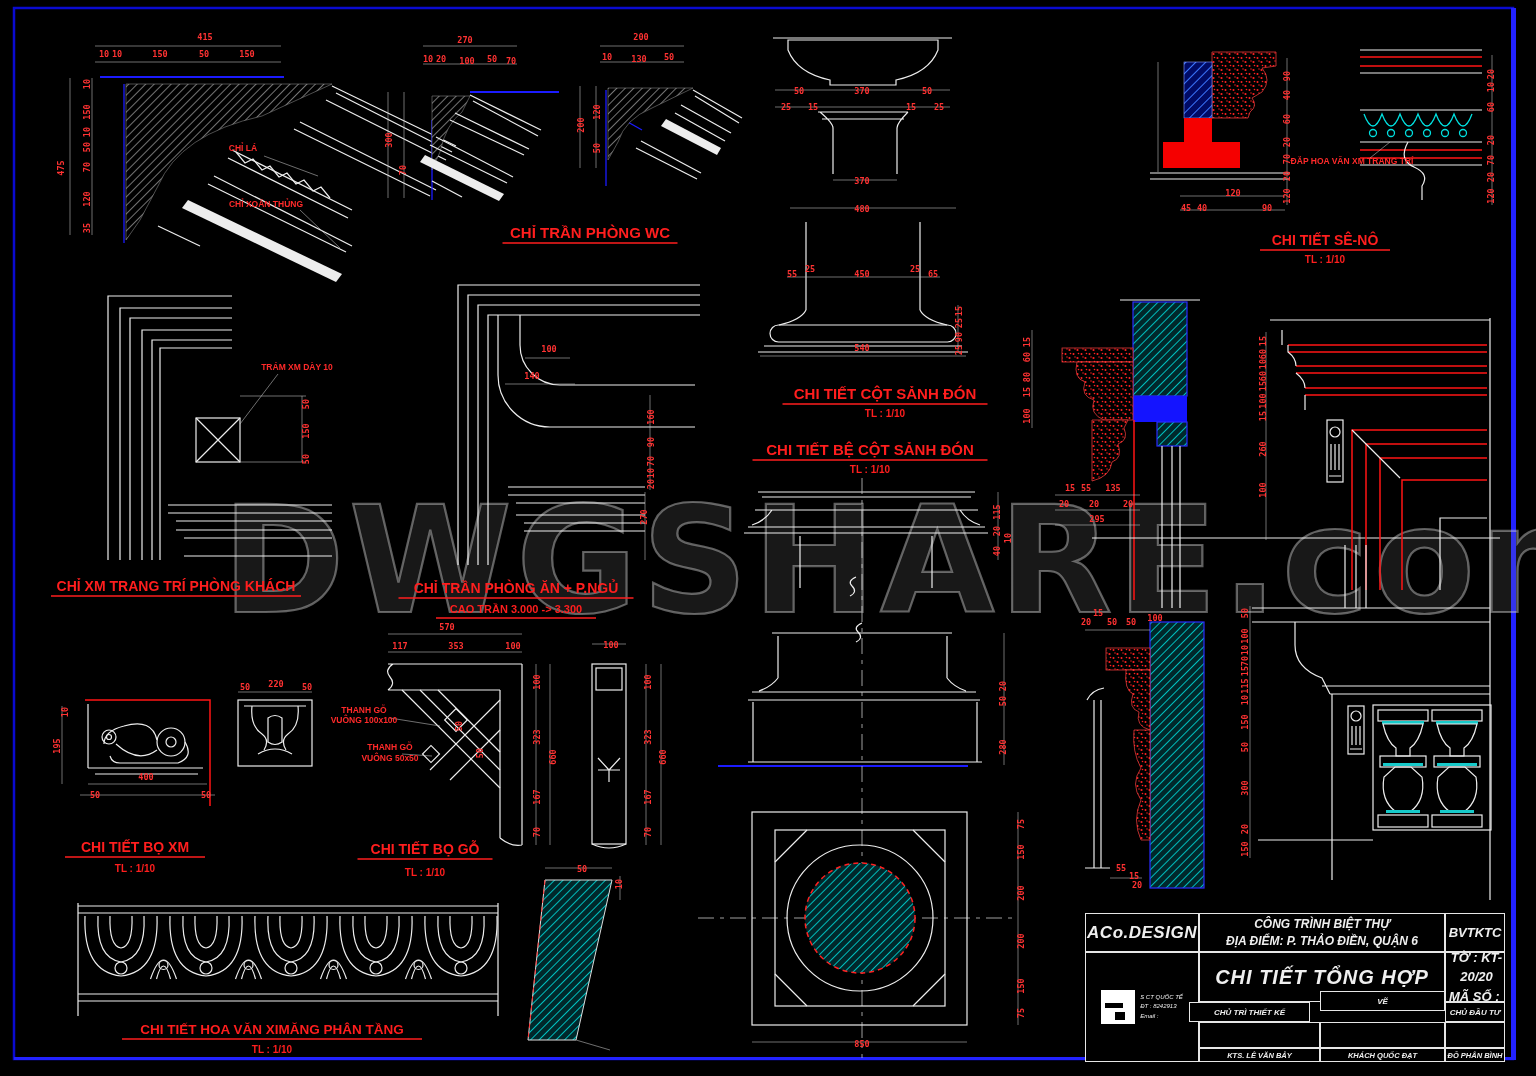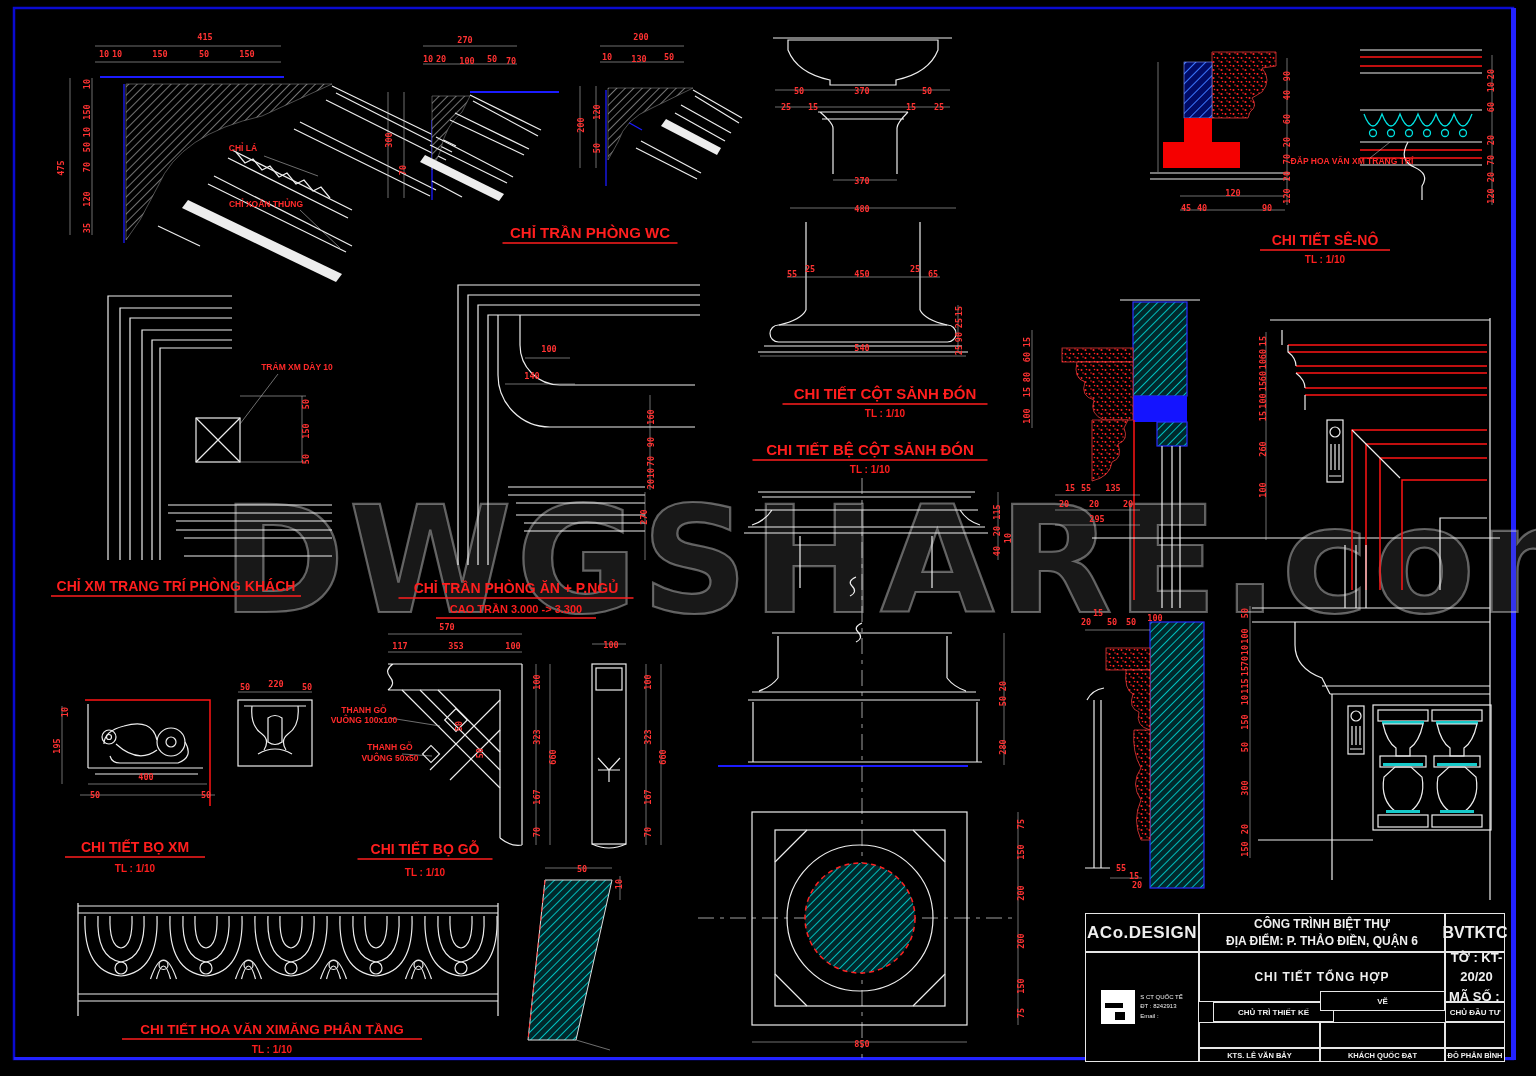--- a/index.html
+++ b/index.html
@@ -23,27 +23,27 @@
   .chp{fill:url(#hc);stroke:#dddddd;stroke-width:1;}
   .chp2{fill:url(#hc);stroke:#2a2aff;stroke-width:1.2;}
   .hbp{fill:url(#hb);stroke:#8899ff;stroke-width:.6;}
   .rsp{fill:url(#rs);stroke:#ff4040;stroke-width:.7;}
   .rf{fill:#f50000;stroke:none;}
   .rd2{stroke:#ff3030;stroke-width:1;stroke-dasharray:5,4;fill:none;}
   .wm{font-family:"DejaVu Sans",sans-serif;font-weight:bold;font-size:148px;letter-spacing:4px;
       fill:#8f8f8f;fill-opacity:.17;stroke:#cfcfcf;stroke-opacity:.45;stroke-width:2.2;}
   .border{fill:none;stroke:#0a0ad0;stroke-width:2.5;}
   
-  #tb{position:absolute;left:1085px;top:913px;width:348px;height:149px;color:#efefef;}
+  #tb{position:absolute;left:1085px;top:913px;width:348px;height:149px;color:#efefef;font-style:italic;}
   .tbc{position:absolute;border:1.4px solid #e6e6e6;box-sizing:border-box;background:#000;
        display:flex;align-items:center;justify-content:center;text-align:center;flex-direction:column;}
   .company{font-size:17px;font-weight:bold;letter-spacing:.5px;}
   .proj{font-size:12px;font-weight:bold;line-height:1.35;}
-  .doctype{font-size:16px;font-weight:bold;}
-  .sheettitle{font-size:12px;font-weight:bold;letter-spacing:1px;}
+  .doctype{font-size:13px;font-weight:bold;}
+  .sheettitle{font-size:20px;font-weight:bold;letter-spacing:1px;}
   .sheetno{font-size:13px;font-weight:bold;align-items:flex-start;padding-left:3px;line-height:1.5;}
   .hdr{font-size:8px;font-weight:bold;}
   .nm{font-size:7.5px;font-weight:bold;justify-content:center;}
   .logorow{flex-direction:row;gap:5px;}
   .logo{width:34px;height:34px;background:#fff;position:relative;flex:0 0 auto;}
   .logo .l1{position:absolute;left:4px;top:13px;width:18px;height:5px;background:#000;}
   .logo .l2{position:absolute;left:14px;top:22px;width:10px;height:8px;background:#000;}
   .loginfo{font-size:6px;text-align:left;line-height:1.6;}
 </style>
 </head>
@@ -526,21 +526,21 @@
       <div>Email :</div>
     </div>
   </div>
   <div class="tbc sheettitle" style="left:114px;top:39px;width:246px;height:50px">
     <span>CHI TIẾT TỔNG HỢP</span>
   </div>
   <div class="tbc sheetno" style="left:360px;top:39px;width:60px;height:50px">
     <span>TỜ : KT-20/20</span>
     <span>MÃ SỐ :</span>
   </div>
-  <div class="tbc hdr" style="left:128px;top:89px;width:121px;height:20px">
+  <div class="tbc hdr" style="left:104px;top:89px;width:121px;height:20px">
     <span>CHỦ TRÌ THIẾT KẾ</span>
   </div>
   <div class="tbc hdr" style="left:235px;top:78px;width:125px;height:20px">
     <span>VẼ</span>
   </div>
   <div class="tbc hdr" style="left:360px;top:89px;width:60px;height:20px">
     <span>CHỦ ĐẦU TƯ</span>
   </div>
   <div class="tbc" style="left:114px;top:109px;width:121px;height:26px"></div>
   <div class="tbc" style="left:235px;top:109px;width:125px;height:26px"></div>

